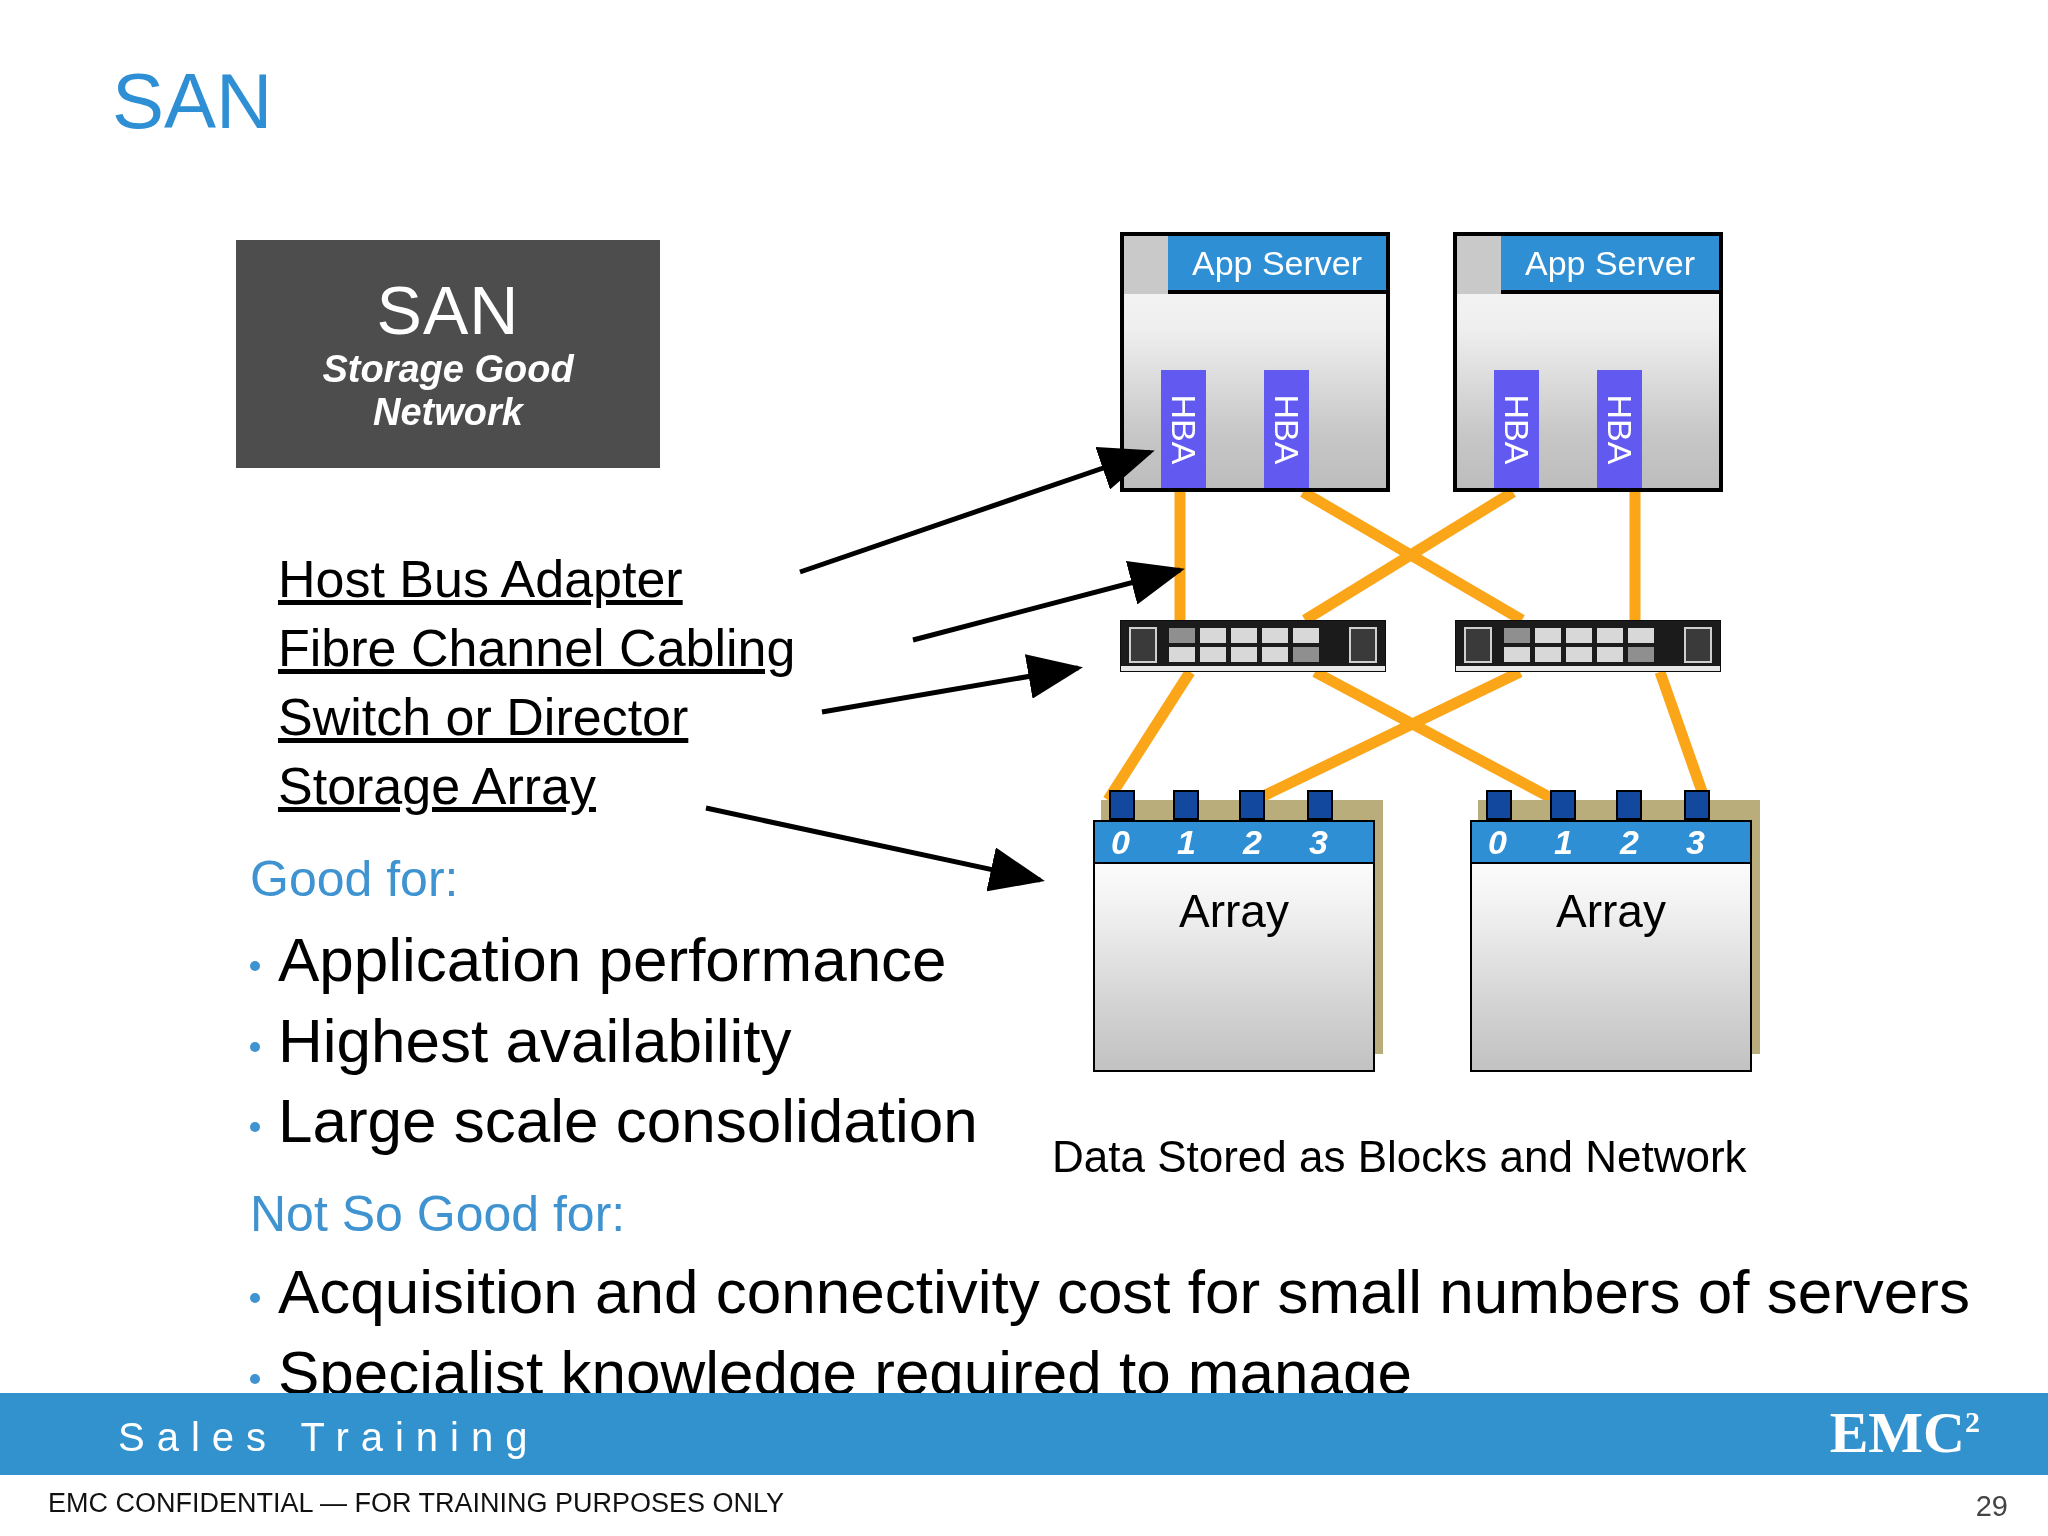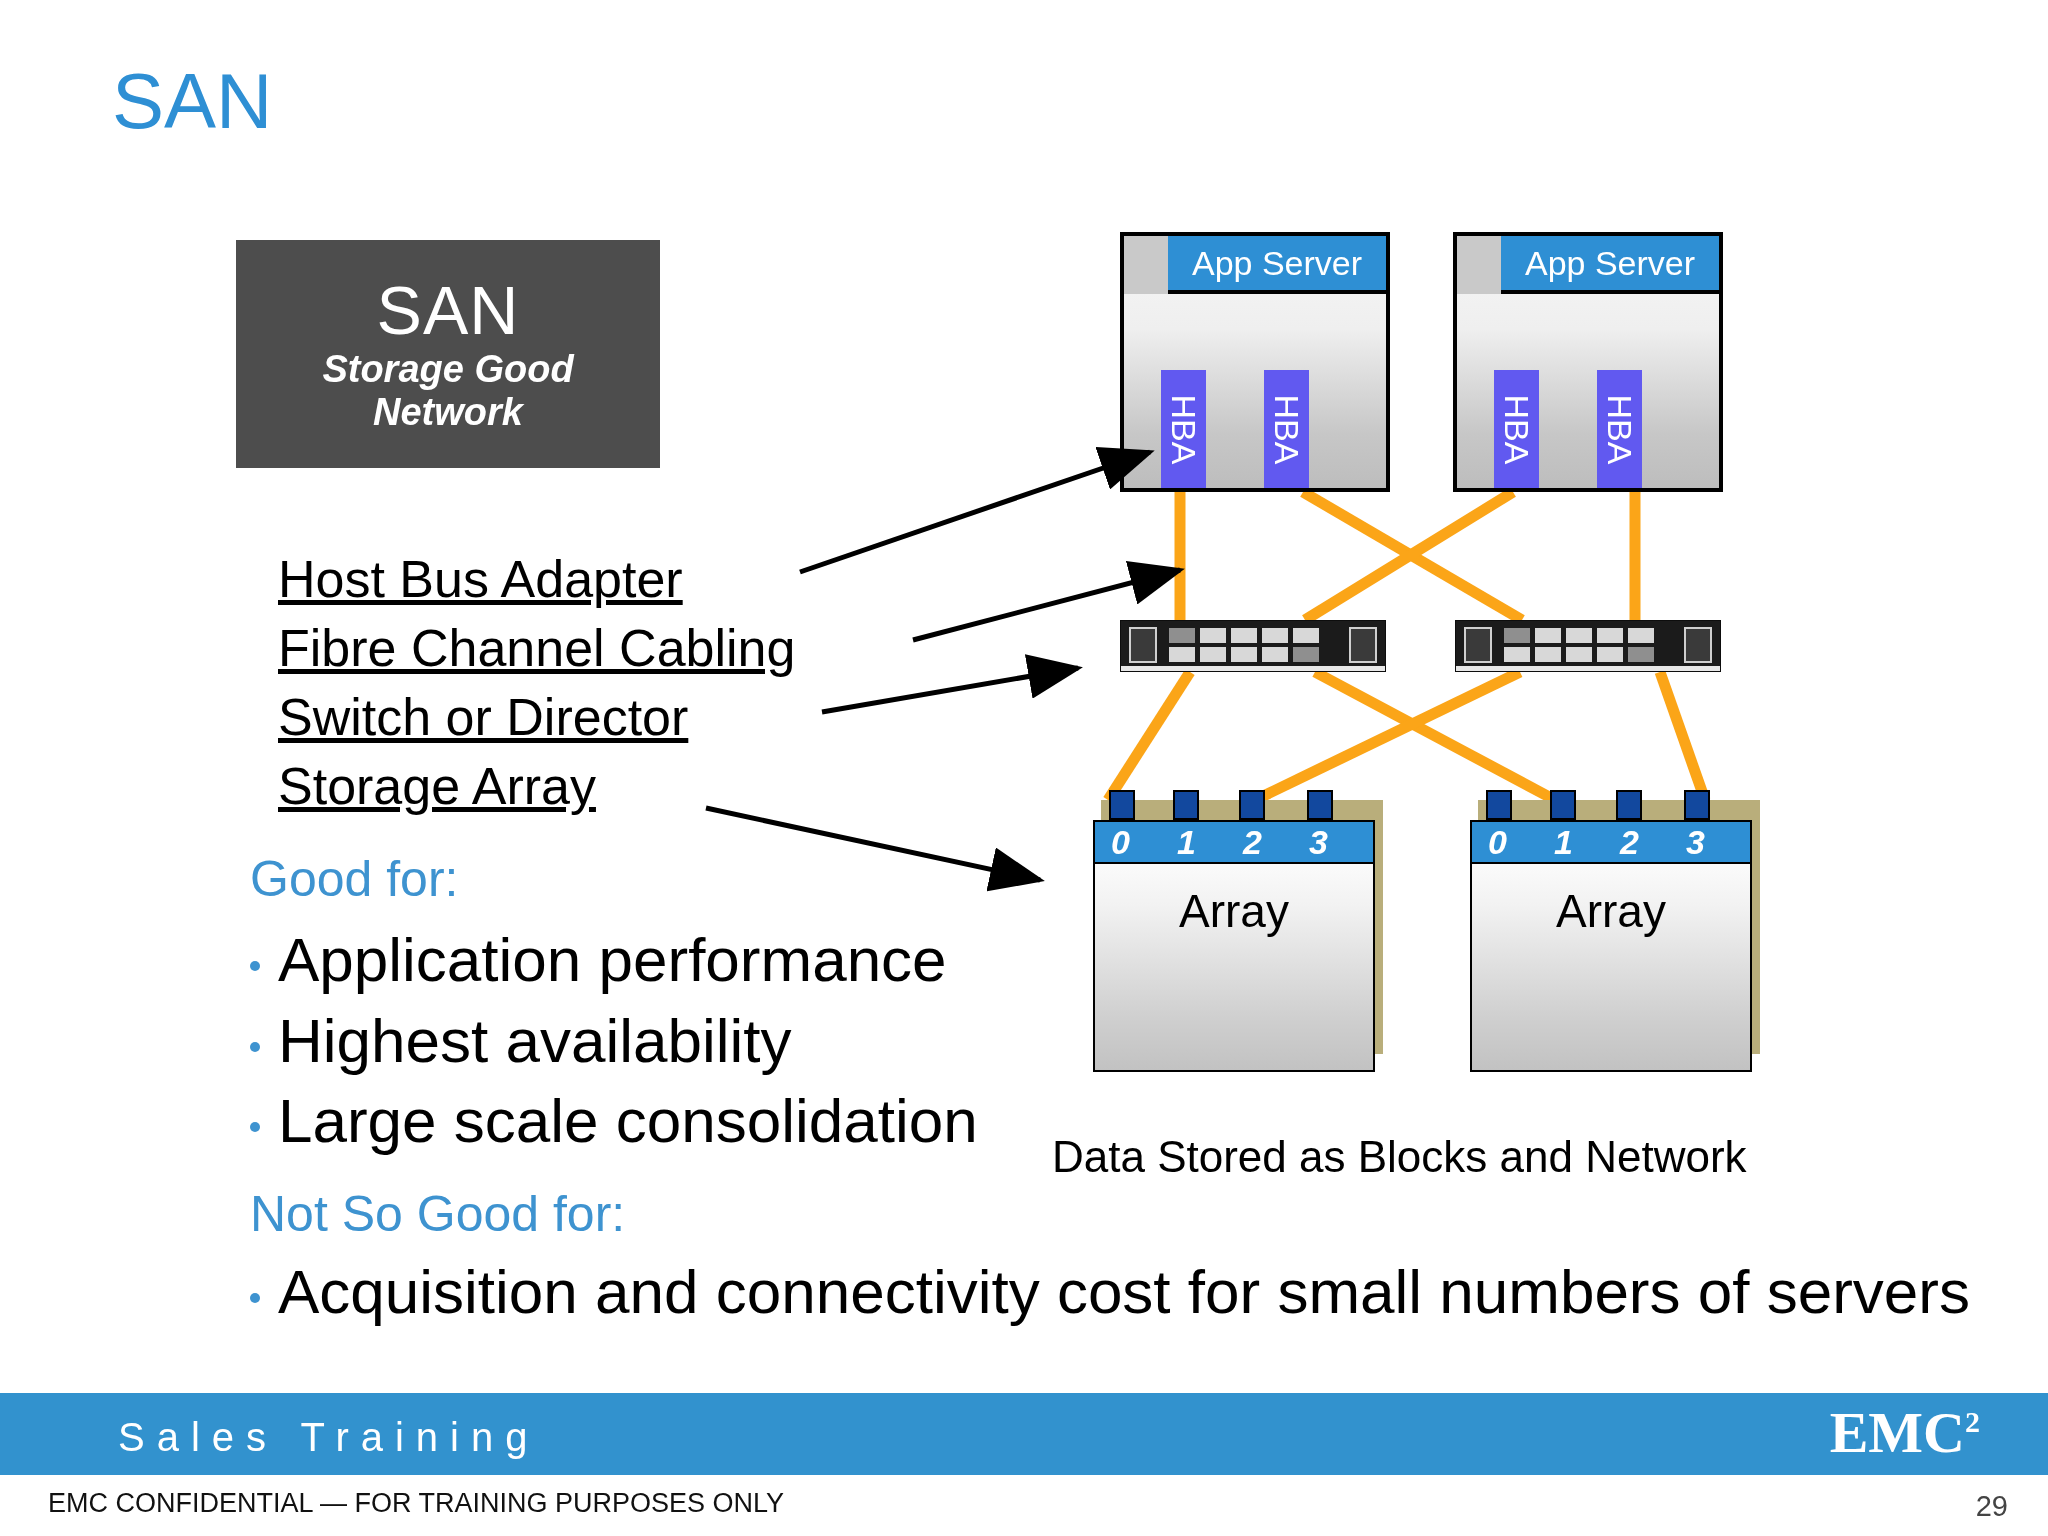--- a/index.html
+++ b/index.html
@@ -205,20 +205,24 @@
       <span class="dot"></span>
       <span>Large scale consolidation</span>
     </div>
   </div>
 
   <div class="section-heading" id="not-good-heading">Not So Good for:</div>
   <div class="bullet-list" id="not-good-list">
     <div class="bullet-row">
       <span class="dot"></span>
       <span>Acquisition and connectivity cost for small numbers of servers</span>
+    </div>
+    <div class="bullet-row">
+      <span class="dot"></span>
+      <span>Specialist knowledge required to manage</span>
     </div>
   </div>
 
   <div id="diagram">
 
     <svg id="cables" viewBox="0 0 2048 1400">
       <g stroke="#FBA518" stroke-width="11" fill="none" stroke-linecap="butt">
 
         <line x1="1180" y1="492" x2="1180" y2="620"></line>
 

